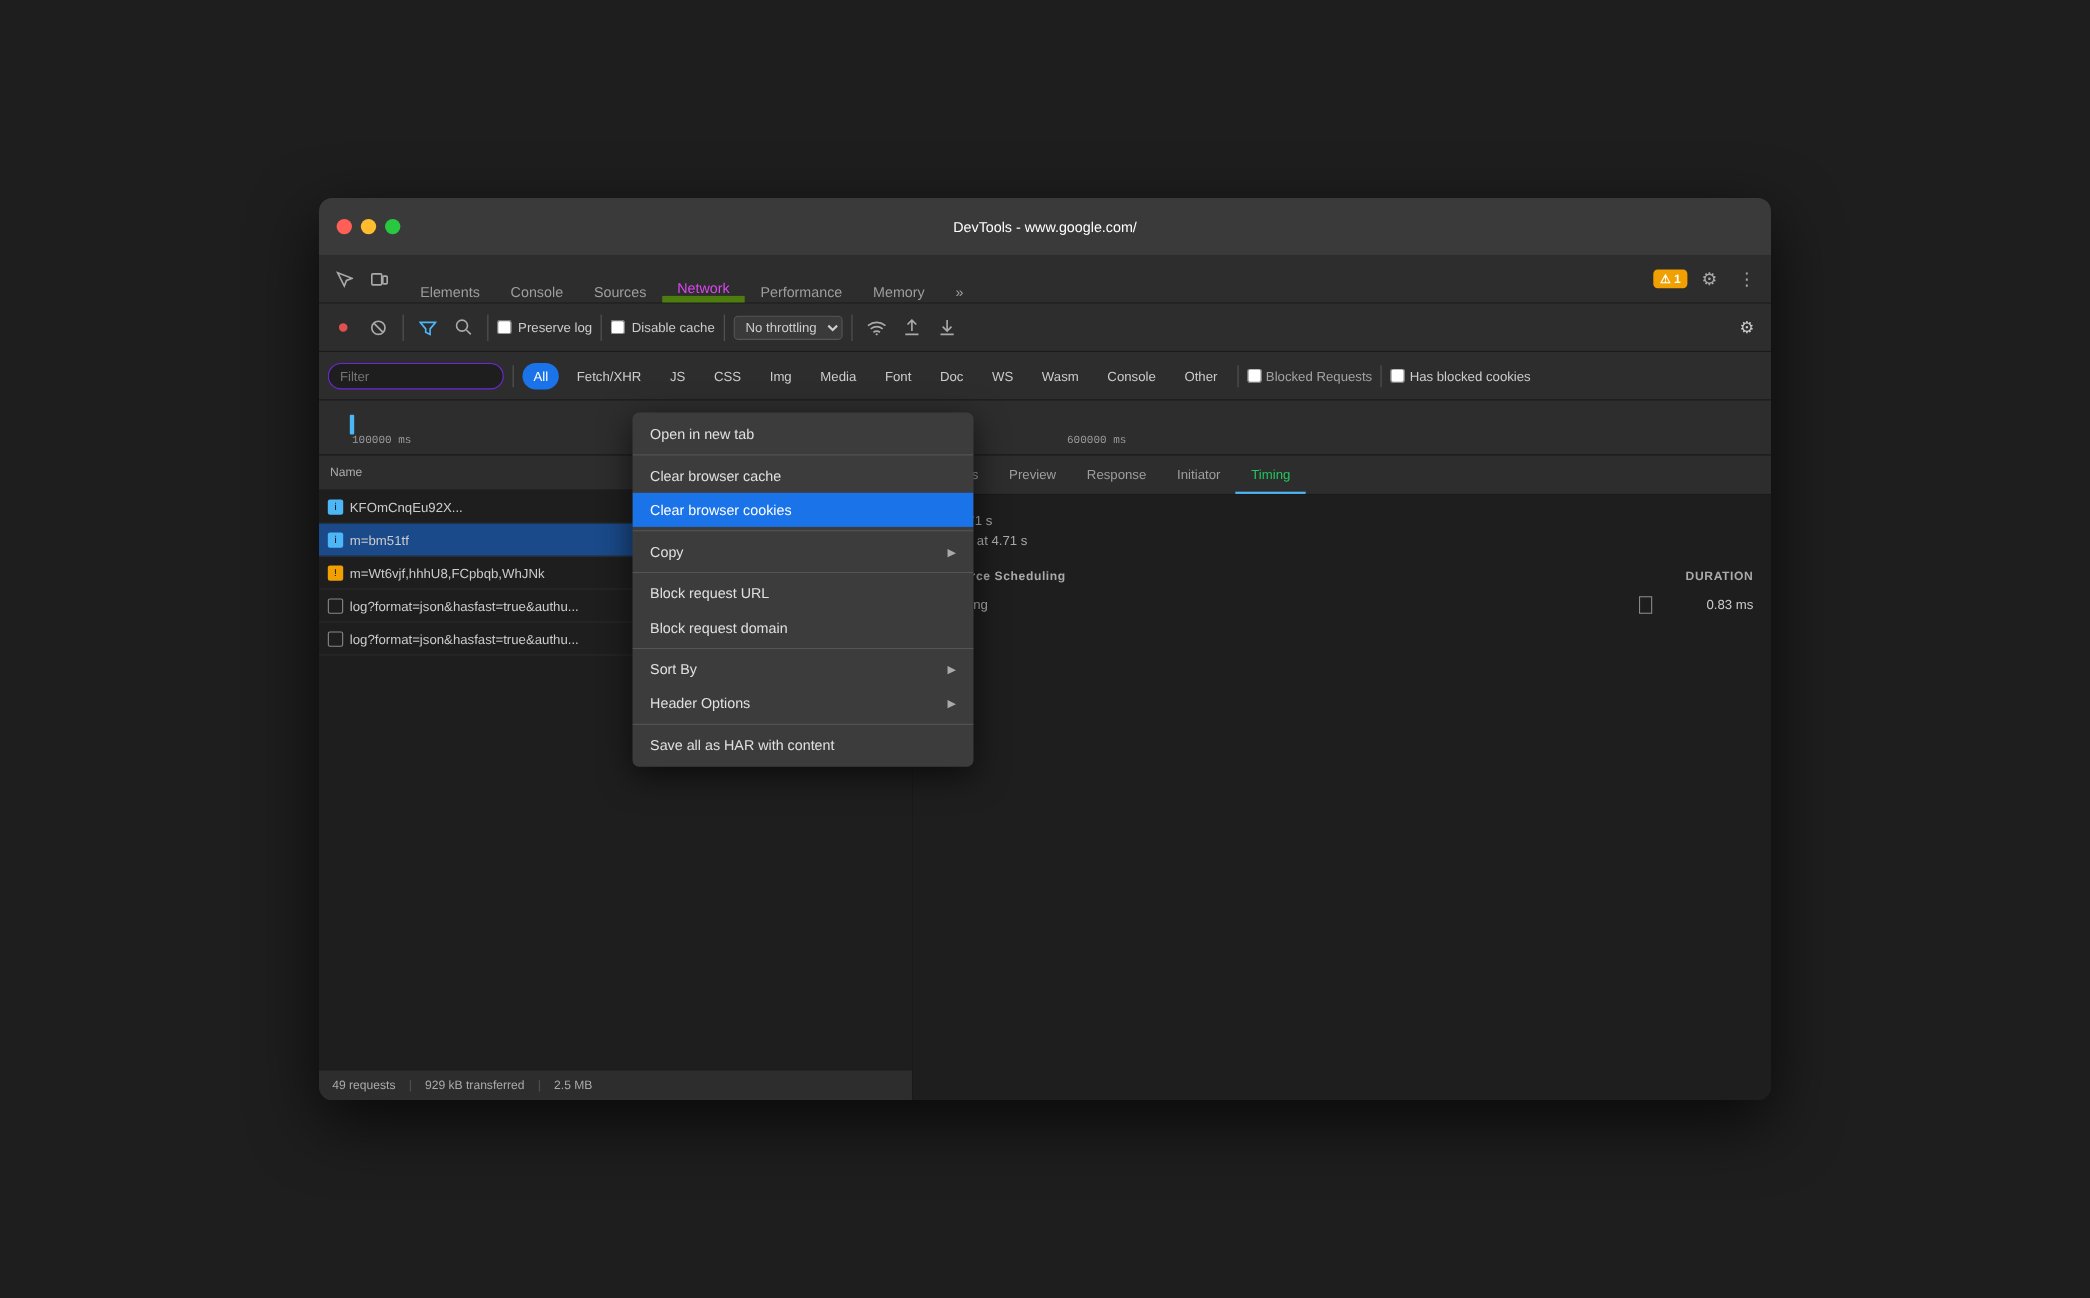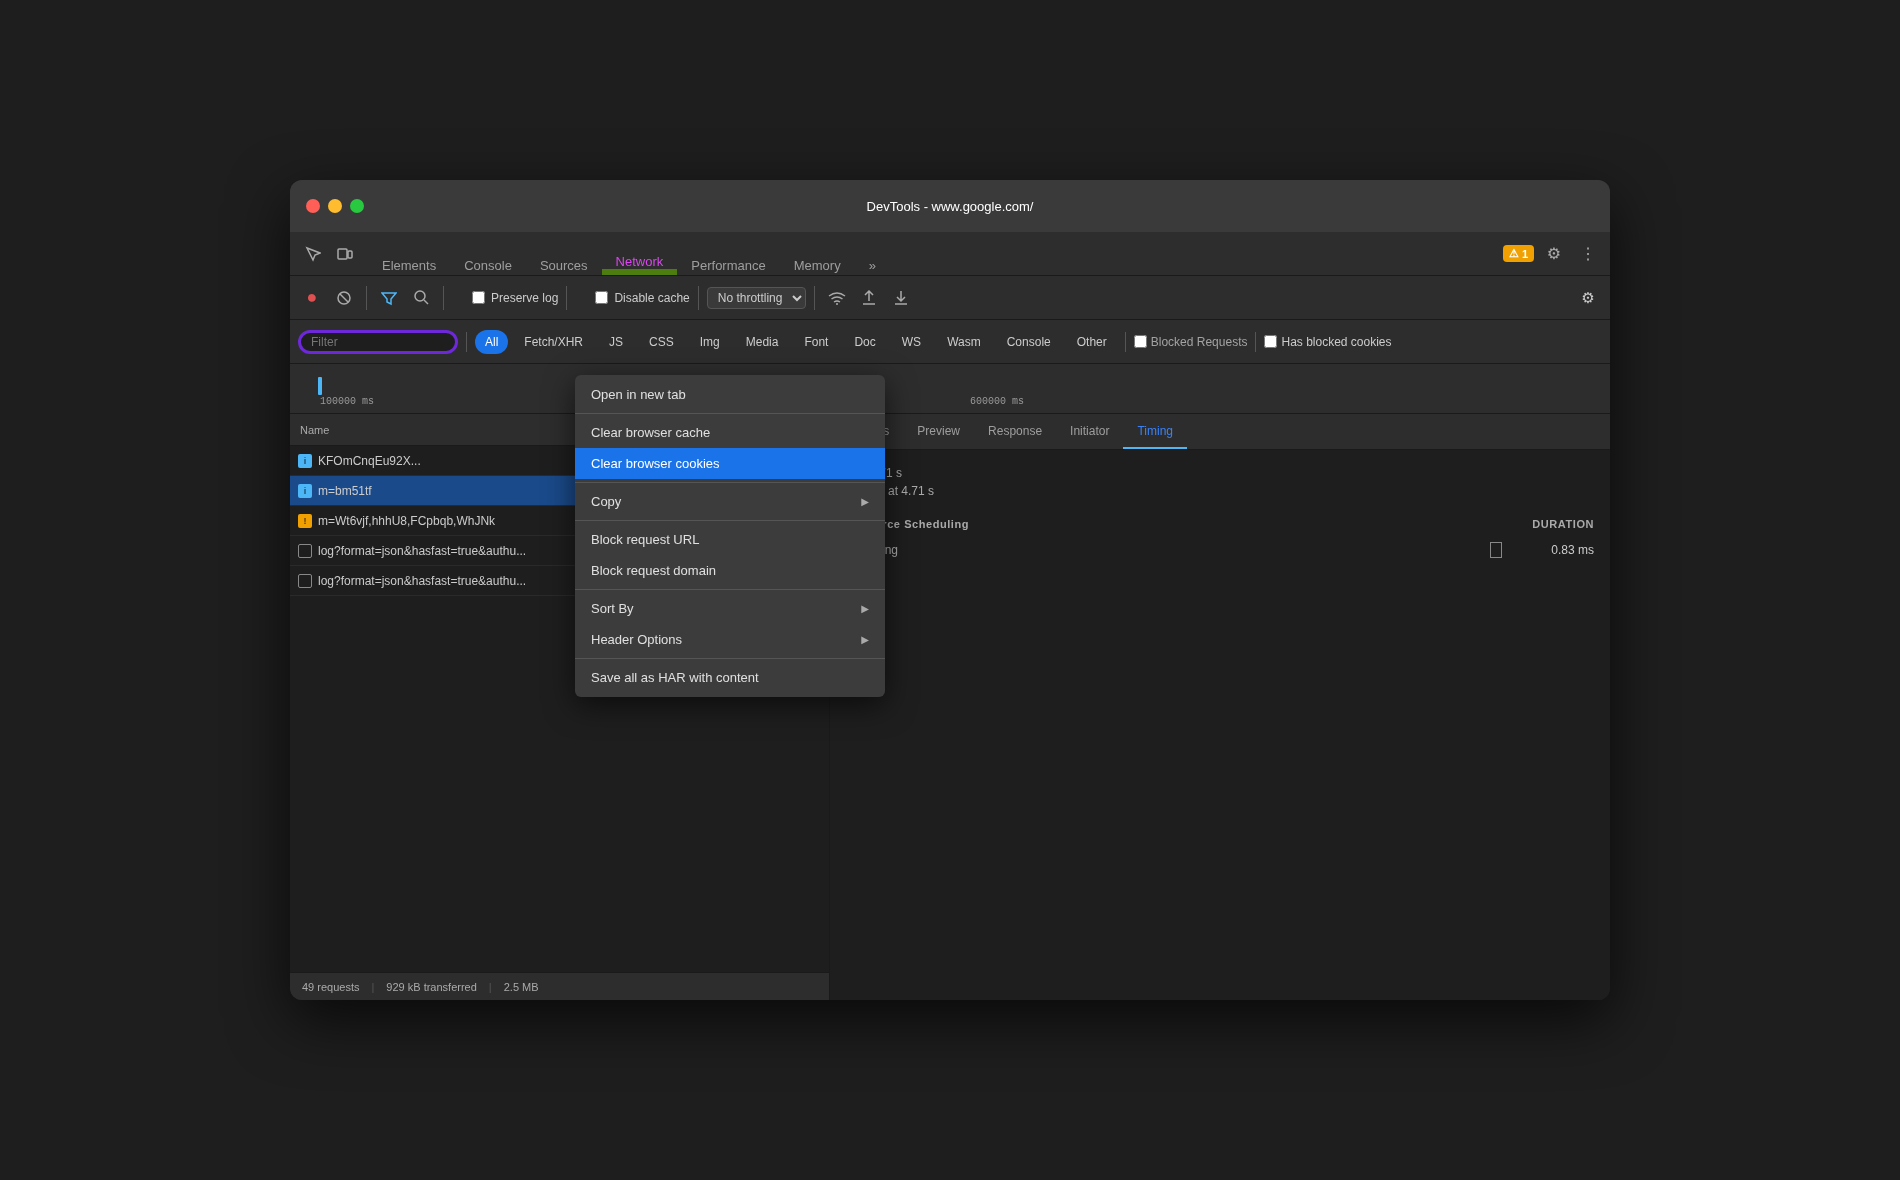--- a/index.html
+++ b/index.html
@@ -155,21 +155,20 @@
     }
     .tool-btn.active { color: #4db6f7; }
     .checkbox-label {
       display: flex;
       align-items: center;
       gap: 6px;
       color: #ccc;
       font-size: 12px;
       cursor: pointer;
       white-space: nowrap;
-      margin-left: 20px;
     }
     .checkbox-label input { cursor: pointer; }
     .throttle-select {
       background: #3a3a3a;
       border: 1px solid #555;
       color: #ccc;
       font-size: 12px;
       padding: 2px 6px;
       border-radius: 4px;
       cursor: pointer;
@@ -182,21 +181,21 @@
       display: flex;
       align-items: center;
       padding: 0 8px;
       gap: 6px;
       border-bottom: 1px solid #1a1a1a;
       flex-shrink: 0;
     }
     .filter-input {
       height: 24px;
       background: #1e1e1e;
-      border: 3px solid #6d28d9;
+      border: 1px solid #6d28d9;
       border-radius: 12px;
       padding: 0 10px;
       color: #ccc;
       font-size: 12px;
       width: 160px;
     }
     .filter-btn {
       padding: 2px 10px;
       height: 24px;
       border-radius: 12px;
@@ -338,21 +337,21 @@
       display: flex;
       align-items: center;
       padding: 0 14px;
       color: #9e9e9e;
       font-size: 12px;
       cursor: pointer;
       border-bottom: 2px solid transparent;
       white-space: nowrap;
     }
     .detail-tab.active {
-      color: #3b82f6;
+      color: #22c55e;
       border-bottom: 2px solid #4db6f7;
     }
     .detail-content {
       flex: 1;
       overflow-y: auto;
       background: #1e1e1e;
       padding: 16px;
     }
     .detail-started {
       font-size: 12px;

